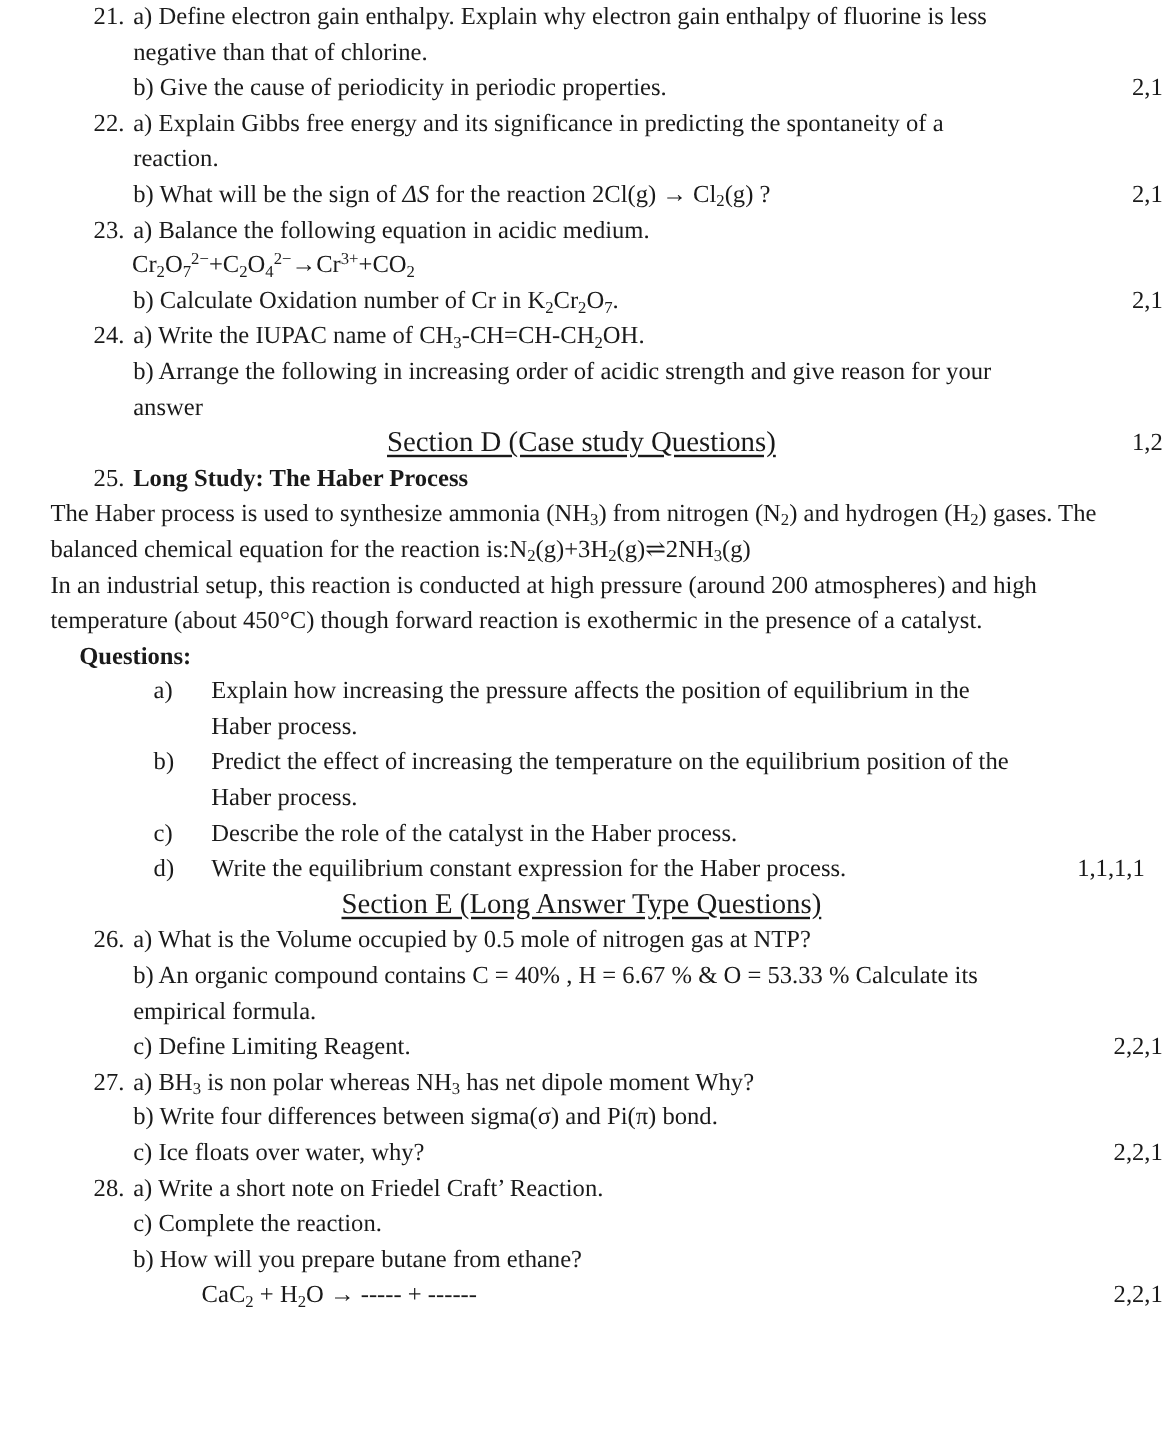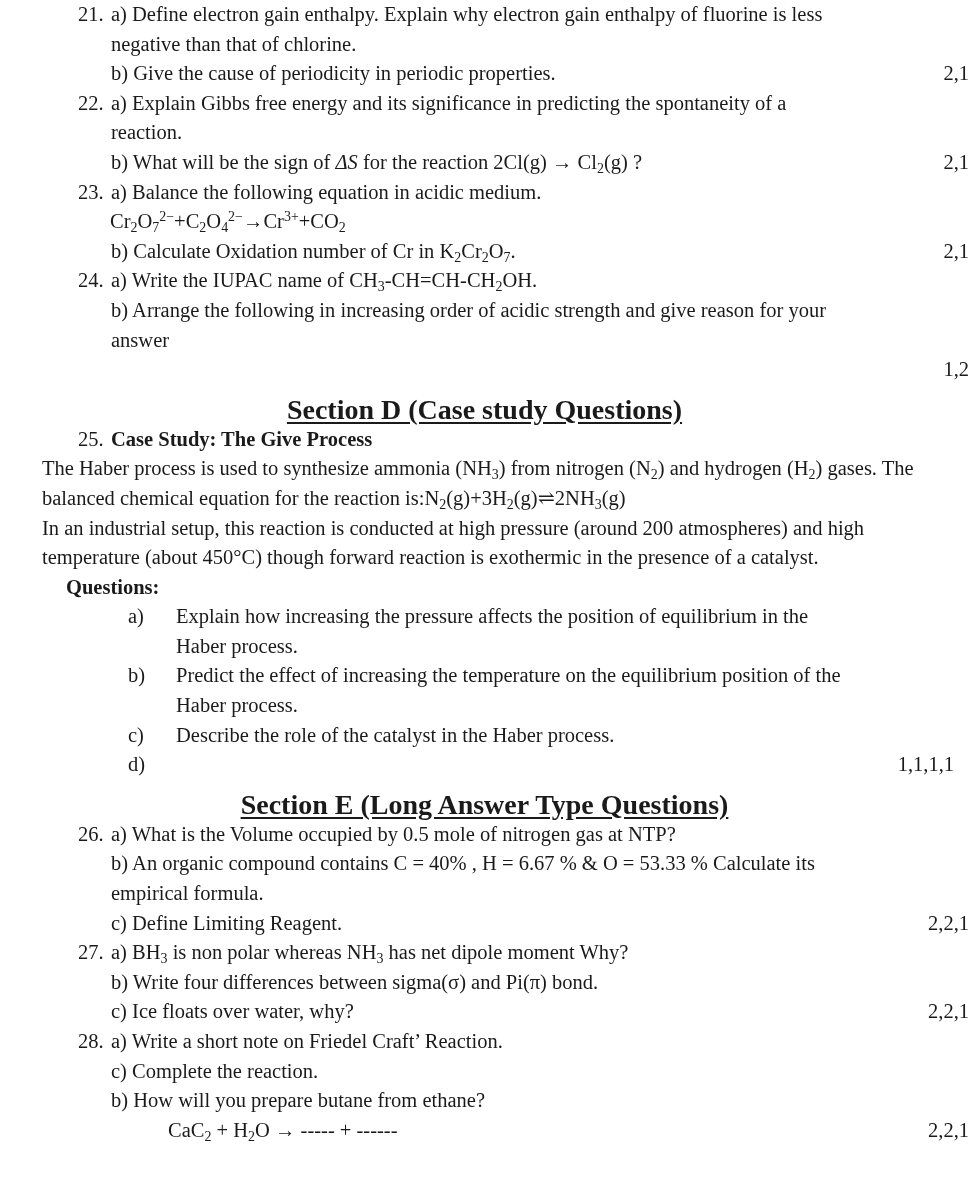--- a/index.html
+++ b/index.html
@@ -81,23 +81,22 @@
   
   .body-para {
     margin-left: 42px;
     margin-right: 38px;
   }
 
   .bold { font-weight: bold; }
 
   .section-head {
     text-align: center;
-    font-weight: bold;
-    font-size: 28px;
-    margin-top: 40px;
+    font-weight: normal;
+    font-size: 24px;
   }
   .section-head span.u {
     text-decoration: underline;
     text-underline-offset: 3px;
   }
 
   .eq {
     margin-left: 110px;
   }
   .eq-center-ish {
@@ -178,21 +177,21 @@
     <div class="marks">1,2</div>
   </div>
 
   <div class="section-head">
     <span class="u">Section D (Case study Questions)</span>
   </div>
 
   <div class="row">
     <div class="qitem">
       <span class="qnum">25.</span>
-      <span class="bold">Case Study: The Give Process</span>
+      <span class="bold">Long Study: The Haber Process</span>
     </div>
   </div>
 
   <div class="body-para">The Haber process is used to synthesize ammonia (NH<sub>3</sub>) from nitrogen (N<sub>2</sub>) and hydrogen (H<sub>2</sub>) gases. The balanced chemical equation for the reaction is:N<sub>2</sub>(g)+3H<sub>2</sub>(g)⇌2NH<sub>3</sub>(g)</div>
 
   <div class="body-para">In an industrial setup, this reaction is conducted at high pressure (around 200 atmospheres) and high temperature (about 450°C) though forward reaction is exothermic in the presence of a catalyst.</div>
 
   <div class="questions-label">Questions:</div>
 
   <div class="letter-list">
@@ -203,20 +202,21 @@
     <div class="litem">
       <span class="lmark">b)</span>
       <span>Predict the effect of increasing the temperature on the equilibrium position of the Haber process.</span>
     </div>
     <div class="litem">
       <span class="lmark">c)</span>
       <span>Describe the role of the catalyst in the Haber process.</span>
     </div>
     <div class="litem">
       <span class="lmark">d)</span>
+      <span>Write the equilibrium constant expression for the Haber process.</span>
       <span class="marks">1,1,1,1</span>
     </div>
   </div>
 
   <div class="section-head">
     <span class="u">Section E (Long Answer Type Questions)</span>
   </div>
 
   <div class="row">
     <div class="qitem">

